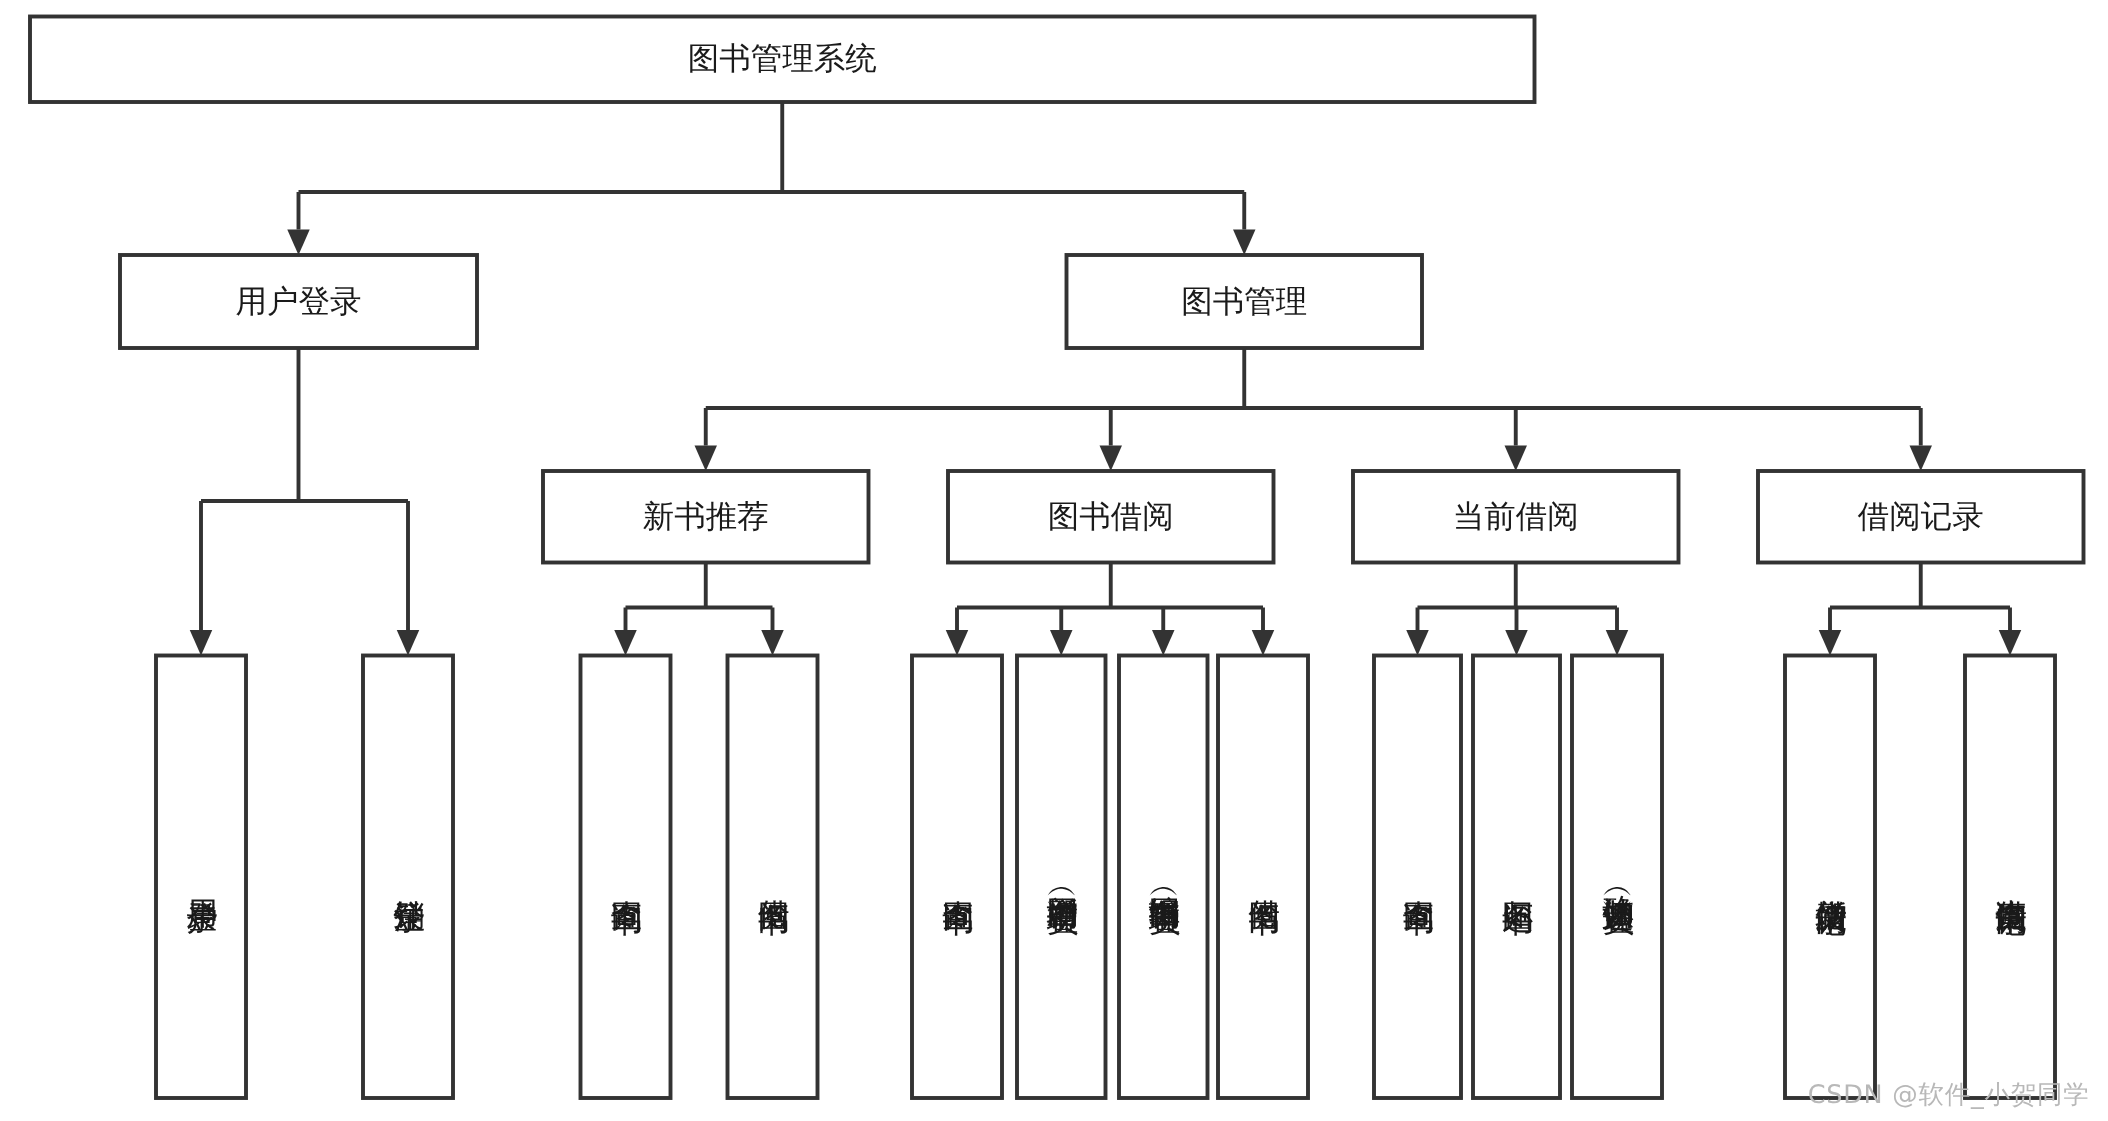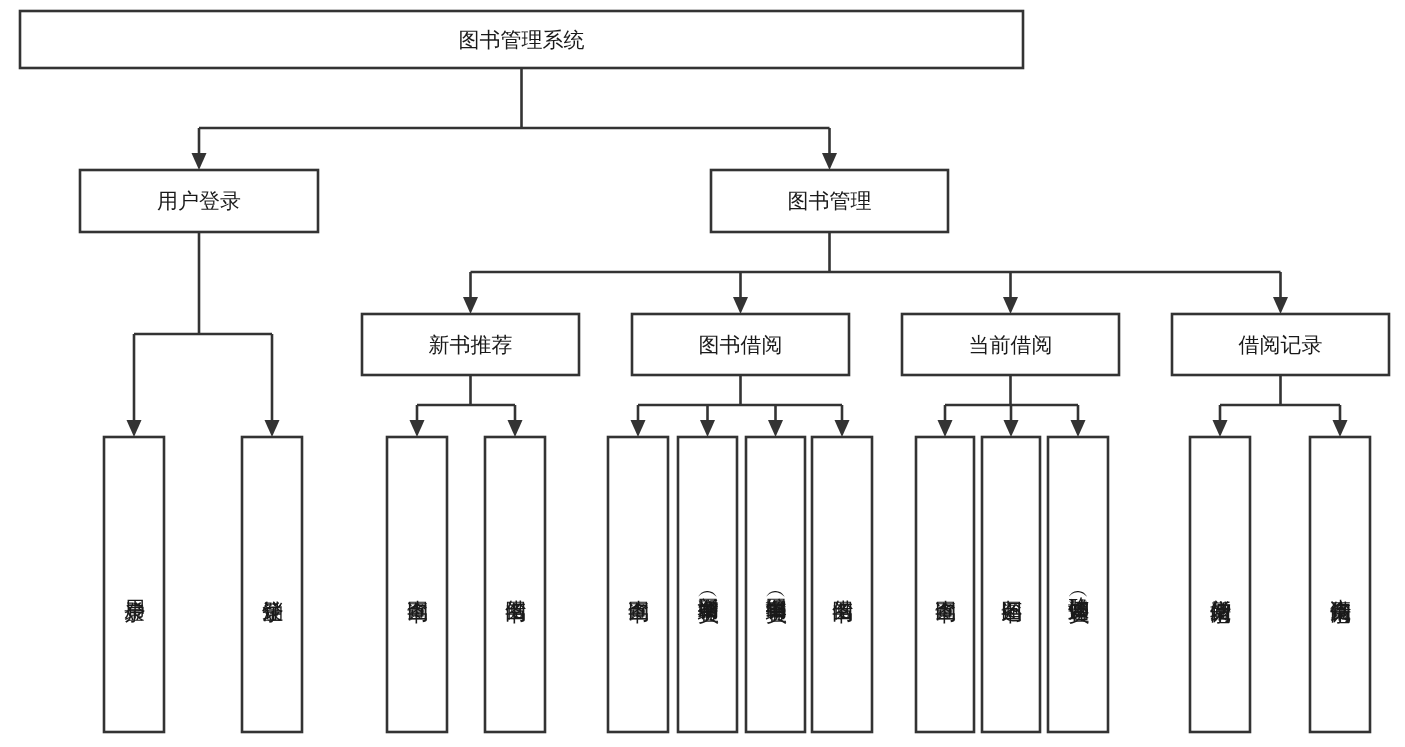--- a/index.html
+++ b/index.html
@@ -207,14 +207,15 @@
         <span class="node-label-v">确认归还（管理员）</span>
       </div>
       <div class="node-label-v-wrap" style="left: 1190px; top: 437px; width: 60px; height: 295px;">
         <span class="node-label-v">新增借阅记录</span>
       </div>
       <div class="node-label-v-wrap" style="left: 1310px; top: 437px; width: 60px; height: 295px;">
         <span class="node-label-v">查询借阅记录</span>
       </div>
     </div>
 
+  <div class="watermark">CSDN @软件_小贺同学</div>
 
 </div>
 
 </body></html>

